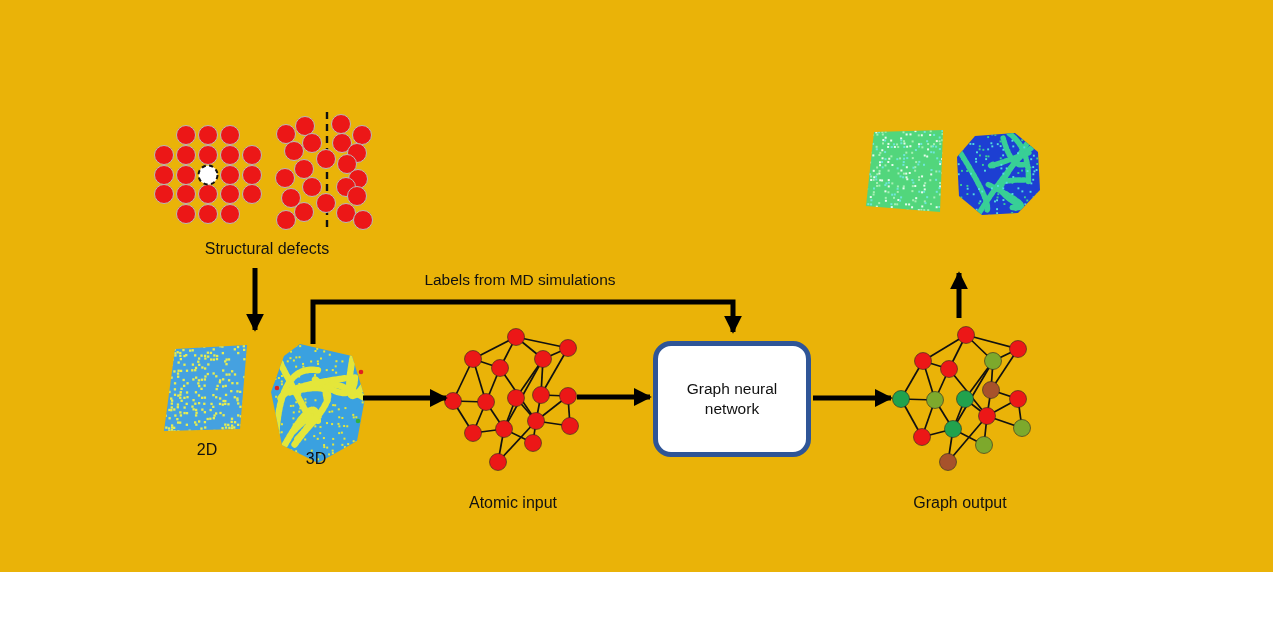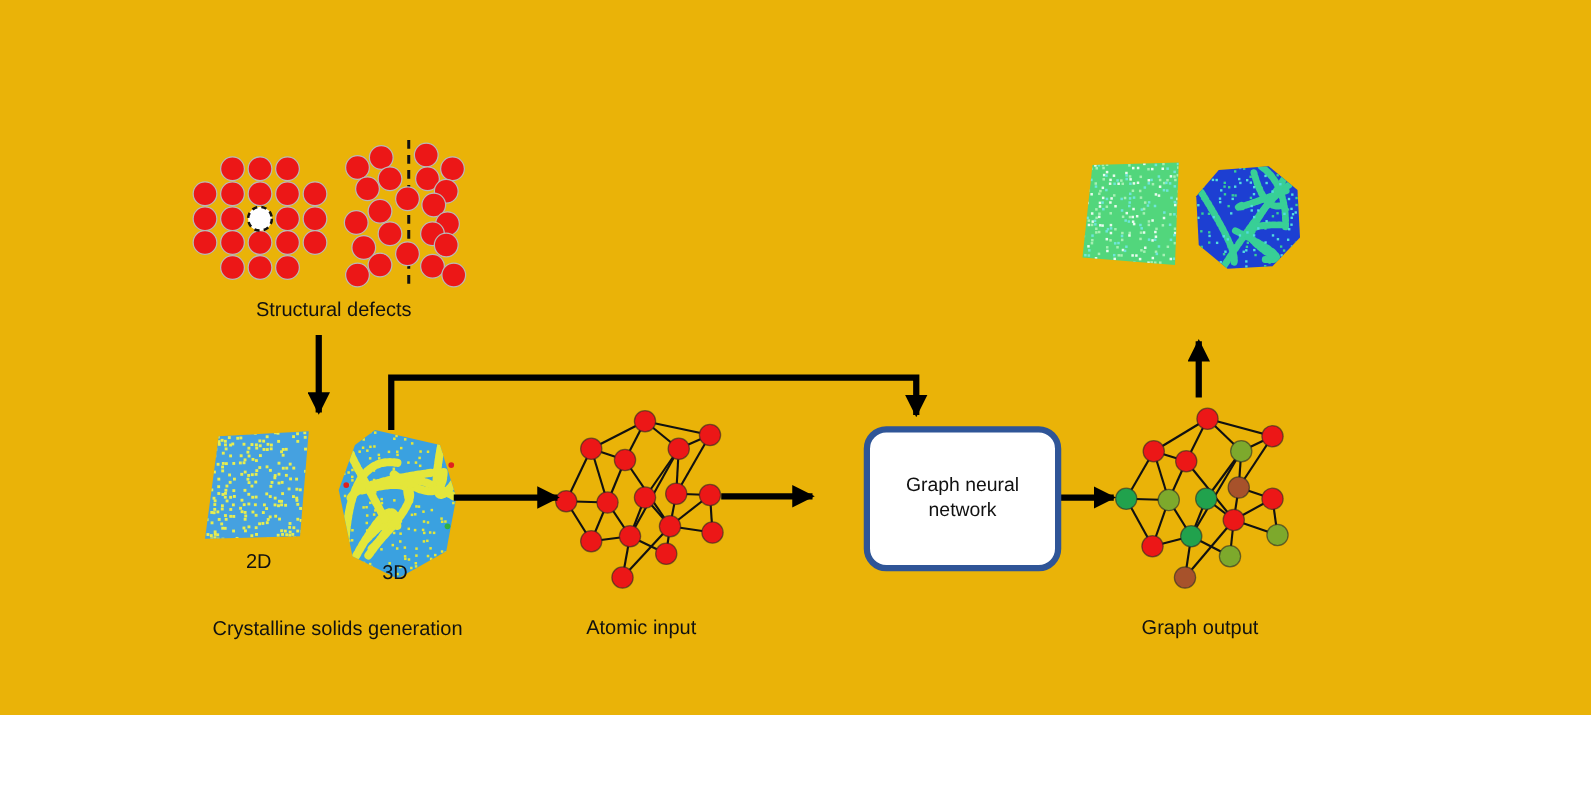--- a/index.html
+++ b/index.html
@@ -1023,30 +1023,30 @@
       <line x1="255" y1="268" x2="255" y2="330" stroke="#000000" stroke-width="5" marker-end="url(#ah)"></line>
       <line x1="363" y1="398" x2="446" y2="398" stroke="#000000" stroke-width="5" marker-end="url(#ah)"></line>
       <line x1="577" y1="397" x2="650" y2="397" stroke="#000000" stroke-width="5" marker-end="url(#ah)"></line>
       <line x1="813" y1="398" x2="891" y2="398" stroke="#000000" stroke-width="5" marker-end="url(#ah)"></line>
       <line x1="959" y1="318" x2="959" y2="273" stroke="#000000" stroke-width="5" marker-end="url(#ah)"></line>
       <polyline points="313,344 313,302 733,302 733,332" fill="none" stroke="#000000" stroke-width="5" marker-end="url(#ah)"></polyline>
     </svg>
 
   <div class="lbl c" style="left:267px;top:240px">Structural defects</div>
 
+  <div class="lbl c sm" style="left:520px;top:271px">Labels from MD simulations</div>
 
   <div class="lbl c" style="left:207px;top:441px">2D</div>
 
   <div class="lbl c" style="left:316px;top:450px">3D</div>
 
-  <div class="lbl c" style="left:270px;top:495px">Crystalline solids generation</div>
 
   <div class="lbl c" style="left:513px;top:494px">Atomic input</div>
 
   <div class="lbl c" style="left:960px;top:494px">Graph output</div>
 
-  <div class="gnn-box" style="border-color: rgb(47, 85, 151); margin-left: 38px;">
+  <div class="gnn-box" style="border-color: rgb(47, 85, 151);">
     <span>Graph neural network</span>
   </div>
 
   <div class="atomic">
   </div>
 </div>
 
 </body></html>

